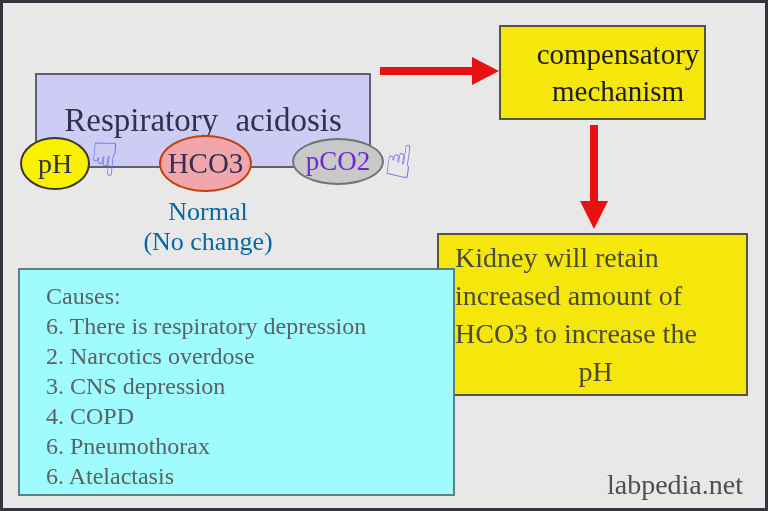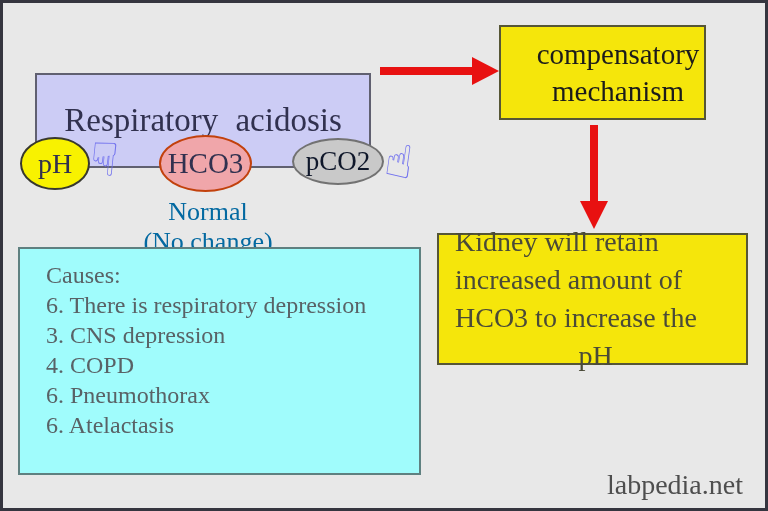--- a/index.html
+++ b/index.html
@@ -40,34 +40,34 @@
     background: #f5e60b;
     border: 2px solid #565636;
     color: #1b1b1b;
     font-size: 29px;
     line-height: 37px;
     text-align: center;
     padding-left: 31px;
   }
   
   .kidney-box {
-    left: 434px; top: 230px; width: 311px; height: 132px;
+    left: 434px; top: 230px; width: 311px; height: 163px;
     background: #f5e60b;
     border: 2px solid #565636;
     color: #4a4a38;
     font-size: 28px;
     line-height: 38px;
     text-align: left;
     padding: 0 10px 0 16px;
   }
   .kidney-box .kline { white-space: nowrap; }
   .kidney-box .kline.centered { text-align: center; }
   
   .causes-box {
-    left: 15px; top: 244px; width: 403px; height: 228px;
+    left: 15px; top: 265px; width: 437px; height: 228px;
     background: #a0fcfc;
     border: 2px solid #5f8080;
     color: #596266;
     font-size: 24px;
     line-height: 30px;
     justify-content: flex-start;
     padding: 11px 0 0 26px;
   }
   .causes-box .cline { white-space: nowrap; }
   
@@ -88,21 +88,21 @@
   .hco3-ellipse {
     left: 156px; top: 132px; width: 93px; height: 57px;
     background: #f0a6aa;
     border: 2px solid #c2410c;
     color: #31314f; font-size: 29px;
   }
   .pco2-ellipse {
     left: 289px; top: 135px; width: 92px; height: 47px;
     background: #c9c9c9;
     border: 2px solid #727272;
-    color: #0f172a; font-size: 27px; text-align: right;
+    color: #6d28d9; font-size: 27px; text-align: right;
   }
   
   .hand {
     position: absolute;
     font-family: "DejaVu Sans", sans-serif;
     color: #7272ee;
     font-size: 46px;
     line-height: 1;
     user-select: none;
   }
@@ -182,20 +182,21 @@
   </div>
 
   <div class="ellipse pco2-ellipse">
     <span>pCO2</span>
   </div>
   <div class="hand hand-up">☝</div>
 
   <div class="box causes-box">
     <div class="cline">Causes:</div>
     <div class="cline">6. There is respiratory depression</div>
+    <div class="cline">2. Narcotics overdose</div>
     <div class="cline">3. CNS depression</div>
     <div class="cline">4. COPD</div>
     <div class="cline">6. Pneumothorax</div>
     <div class="cline">6. Atelactasis</div>
   </div>
 
   <div class="watermark">labpedia.net</div>
 
 </div>
 

